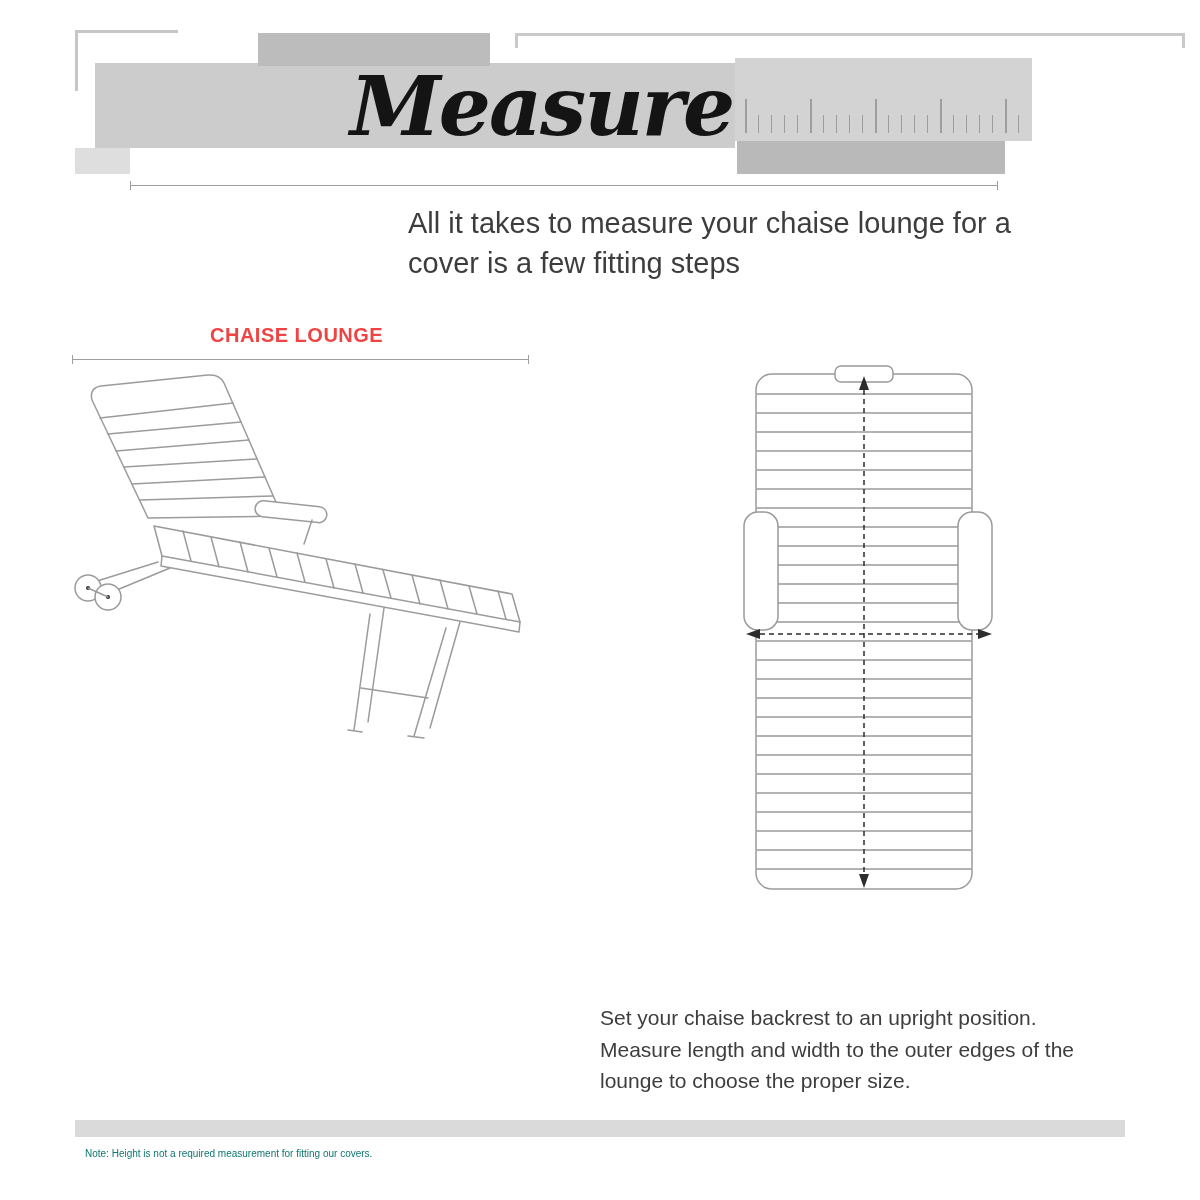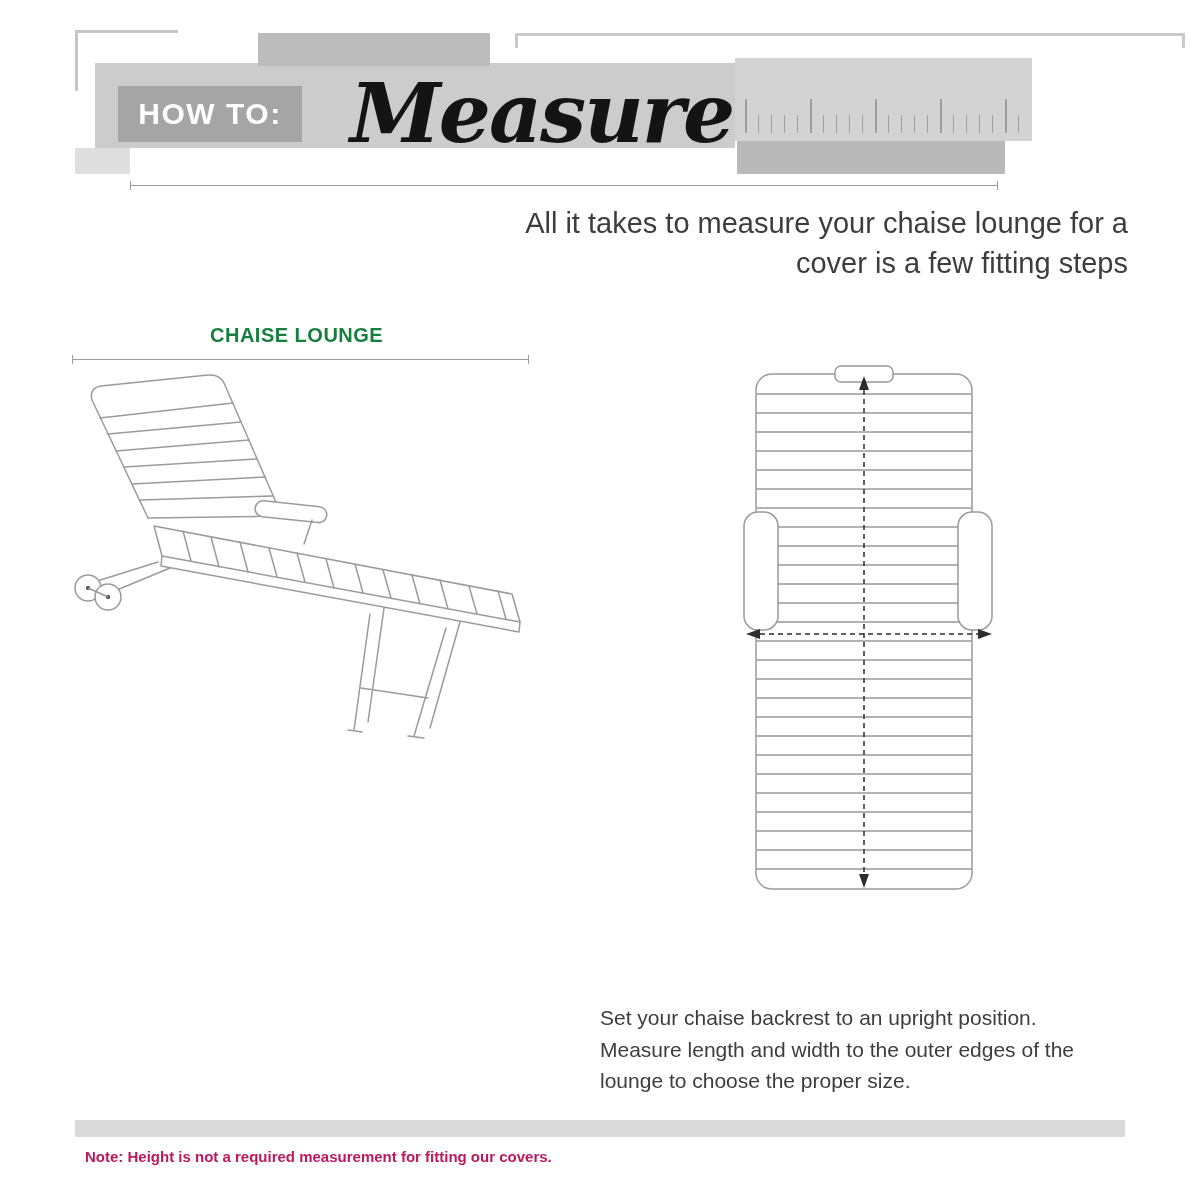--- a/index.html
+++ b/index.html
@@ -17,21 +17,21 @@
   .block-top { position:absolute; left:258px; top:33px; width:232px; height:33px; background:#bcbcbc; }
   .band-left-lower { position:absolute; left:75px; top:148px; width:55px; height:26px; background:#dedede; }
   .kicker-box {
     position:absolute; left:118px; top:86px; width:184px; height:56px; background:#a5a5a5;
     display:flex; align-items:center; justify-content:center;
     color:#ffffff; font-size:30px; font-weight:bold; letter-spacing:1.5px;
   }
   .title-script {
     position:absolute; left:350px; top:58px; width:380px; z-index:3;
     font-family:"DejaVu Serif", serif; font-style:italic; font-weight:bold;
-    font-size:82px; color:#141414; letter-spacing:-2px; white-space:nowrap;margin-top:7px;
+    font-size:82px; color:#141414; letter-spacing:-2px; white-space:nowrap;
   }
   .bracket-right-top {
     position:absolute; left:515px; top:33px; width:664px; height:12px;
     border-top:3px solid #c9c9c9; border-left:3px solid #c9c9c9; border-right:3px solid #c9c9c9;
   }
   .ruler { position:absolute; left:735px; top:58px; width:297px; height:83px; background:#d3d3d3; }
   .ruler .ticks-small {
     position:absolute; left:10px; right:10px; bottom:8px; height:18px;
     background:repeating-linear-gradient(90deg, #9e9e9e 0 1px, transparent 1px 13px);
   }
@@ -47,38 +47,38 @@
   }
   .dim-line::after {
     content:""; position:absolute; left:0; right:0; top:4px; border-top:1px solid #9e9e9e;
   }
   .dim-header { left:130px; top:181px; width:866px; }
   .dim-left-diagram { left:72px; top:355px; width:455px; }
 
   
   .intro {
     position:absolute; right:72px; top:203px; width:720px;
-    text-align:right; color:#3d3d3d; font-size:29px; line-height:1.38;
+    text-align:left; color:#3d3d3d; font-size:29px; line-height:1.38;
   }
 
   
   .chaise-label {
     position:absolute; left:210px; top:324px;
-    font-size:20px; font-weight:bold; letter-spacing:0.5px; color:#15803d;
+    font-size:20px; font-weight:bold; letter-spacing:0.5px; color:#ef4444;
   }
   .chaise-svg { position:absolute; left:62px; top:370px; }
   .topdown-svg { position:absolute; left:740px; top:362px; }
 
   
   .instructions {
     position:absolute; left:600px; top:1002px; width:540px;
     color:#3d3d3d; font-size:21px; line-height:1.5;
   }
   .divider { position:absolute; left:75px; top:1120px; width:1050px; height:17px; background:#dadada; }
-  .note { position:absolute; left:85px; top:1148px; font-size:15px; color:#be185d;font-weight:bold; }
+  .note { position:absolute; left:85px; top:1148px; font-size:10px; color:#0f766e; }
 
   svg { display:block; }
   .lineart { stroke:#9b9b9b; stroke-width:1.5; fill:none; stroke-linecap:round; stroke-linejoin:round; }
   .lineart-fill { stroke:#9b9b9b; stroke-width:1.5; fill:#ffffff; stroke-linecap:round; stroke-linejoin:round; }
   .measure-dash { stroke:#2d2d2d; stroke-width:1.5; fill:none; stroke-dasharray:5 4; }
   .measure-arrow { fill:#2d2d2d; stroke:none; }
 </style>
 </head>
 <body>
 
@@ -89,23 +89,20 @@
   <div class="block-top"></div>
   <div class="band-left-lower"></div>
   <div class="bracket-right-top"></div>
 
   <div class="ruler">
     <div class="ticks-small"></div>
     <div class="ticks-large"></div>
   </div>
   <div class="band-under-ruler"></div>
 
-  <div class="kicker-box">
-    <span>HOW TO:</span>
-  </div>
   <div class="title-script">Measure</div>
 
   <div class="dim-line dim-header"></div>
 
   <div class="intro">
     <div>All it takes to measure your chaise lounge for a</div>
     <div>cover is a few fitting steps</div>
   </div>
 
   <div class="chaise-label">CHAISE LOUNGE</div>

